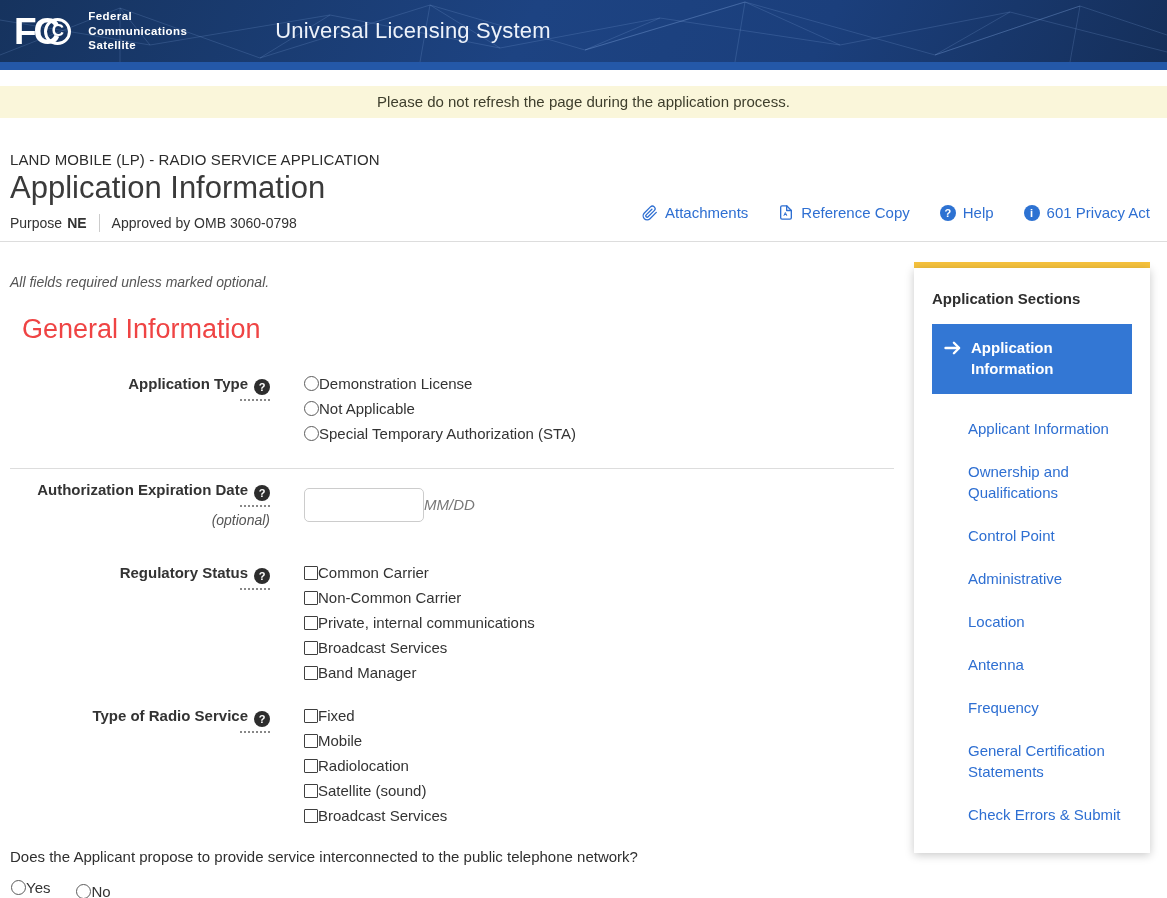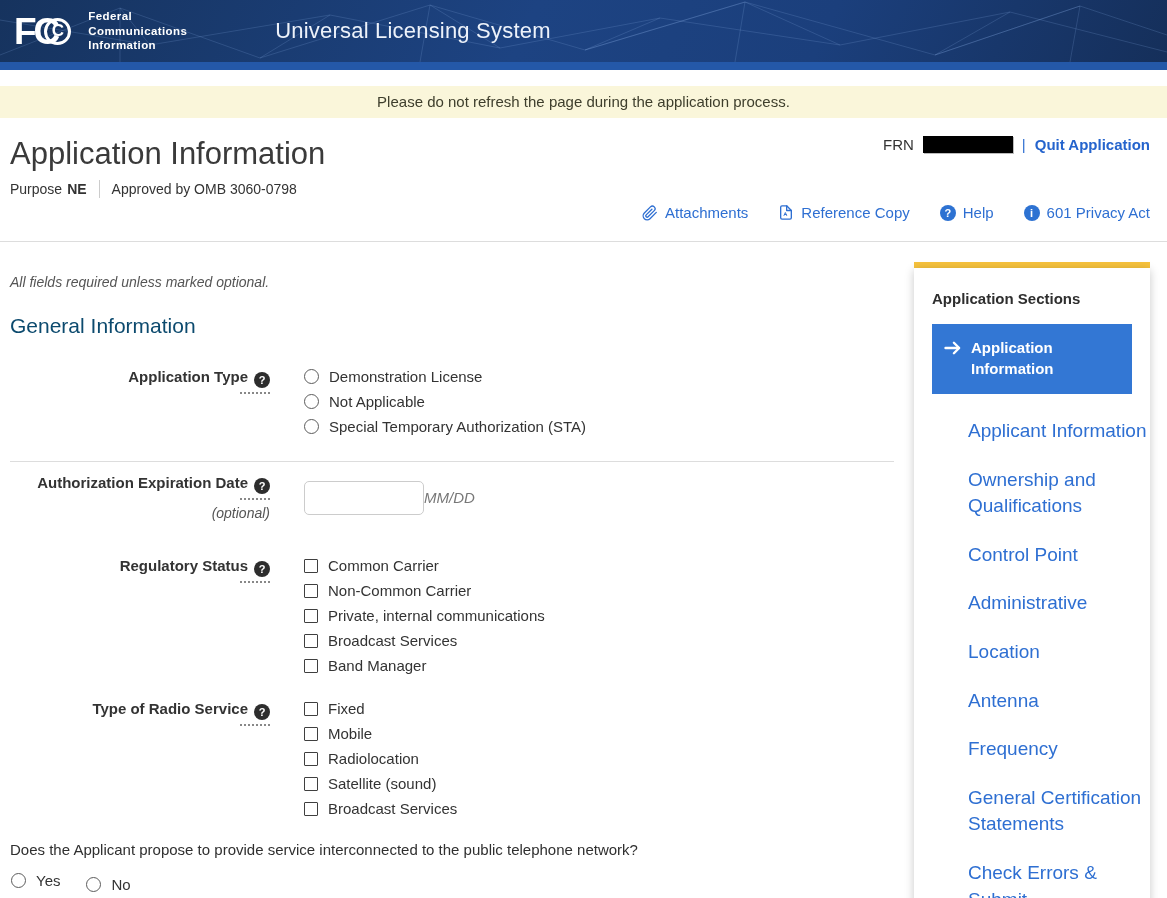--- a/index.html
+++ b/index.html
@@ -92,40 +92,40 @@
     font-size: 11px; font-weight: bold; font-style: normal;
   }
 
   .full-divider { border-top: 1px solid #ddd; }
 
   
   .content { display: flex; align-items: flex-start; }
   .form-col { flex: 1; padding: 0 20px 30px 10px; min-width: 0; }
 
   .required-note { margin-top: 32px; font-style: italic; color: #555; font-size: 14px; }
-  .section-title { margin-top: 24px; font-size: 21px; font-weight: 400; color: #0c4a6e; }
+  .section-title { margin-top: 24px; font-size: 27px; font-weight: 400; color: #ef4444; margin-left: 12px; }
 
   .form-row { display: grid; grid-template-columns: 260px 1fr; column-gap: 34px; }
   .row-apptype { margin-top: 30px; }
   .row-auth { margin-top: 12px; }
   .row-reg { margin-top: 36px; }
   .row-radiosvc { margin-top: 26px; }
 
   .field-label { text-align: right; font-size: 15px; color: #333; }
   .field-label .lbl { font-weight: bold; }
   .help-badge {
     display: inline-flex; width: 16px; height: 16px; border-radius: 50%;
     background: #2d2d2d; color: #fff; font-size: 11px; font-weight: bold;
     align-items: center; justify-content: center;
     margin-left: 6px; vertical-align: -2px; cursor: help;
   }
   .dotted { width: 30px; border-bottom: 2px dotted #888; margin: 4px 0 0 auto; }
   .optional-note { font-style: italic; color: #555; font-size: 14px; margin-top: 5px; }
 
-  .opt-row { display: flex; align-items: center; gap: 10px; margin-bottom: 8px; font-size: 15px; color: #333; }
+  .opt-row { display: flex; align-items: center; margin-bottom: 8px; font-size: 15px; color: #333; }
   .opt-row:last-child { margin-bottom: 0; }
   input.radio {
     appearance: none; -webkit-appearance: none;
     width: 15px; height: 15px; margin: 0;
     border: 1.5px solid #5c5c5c; border-radius: 50%; background: #fff; cursor: pointer;
   }
   input.check {
     appearance: none; -webkit-appearance: none;
     width: 14px; height: 14px; margin: 0;
     border: 1.5px solid #3f3f3f; border-radius: 1px; background: #fff; cursor: pointer;
@@ -159,21 +159,21 @@
     display: flex; gap: 10px;
     font-size: 15px; font-weight: bold; line-height: 1.4;
     cursor: pointer;
   }
   .side-active .arrow { flex-shrink: 0; margin-top: 2px; }
   .side-active .active-text { width: 115px; }
   .side-link {
     display: block;
     margin: 22px 0 0 36px;
     width: 186px;
-    color: #2e6fd2; font-size: 19px; line-height: 1.4;
+    color: #2e6fd2; font-size: 15px; line-height: 1.4;
     text-decoration: none;
   }
   .side-link:first-of-type { margin-top: 24px; }
 </style>
 </head>
 <body>
 
 <header class="site-header">
   <svg class="header-pattern" viewBox="0 0 1167 62" preserveAspectRatio="none">
     <g stroke="#7fa4d9" stroke-opacity="0.22" stroke-width="1" fill="none">
@@ -196,38 +196,33 @@
   <div class="header-strip"></div>
   <div class="header-inner">
     <div class="fcc-mark">
       <span class="fcc-f">F</span>
       <span class="fcc-c1">C</span>
       <span class="fcc-c2">C</span>
     </div>
     <div class="agency-text">
       <div>Federal</div>
       <div>Communications</div>
-      <div>Information</div>
+      <div>Satellite</div>
     </div>
     <div class="system-title">Universal Licensing System</div>
   </div>
 </header>
 
 <div class="notice">
   <span>Please do not refresh the page during the application process.</span>
 </div>
 
 <div class="page-head">
-  <div class="head-right">
-    <span>FRN</span>
-    <span class="frn-box"></span>
-    <span class="meta-sep">|</span>
-    <a class="quit-link" href="#">Quit Application</a>
-  </div>
-
+
+  <div class="service-line">LAND MOBILE (LP) - RADIO SERVICE APPLICATION</div>
   <div class="page-title">Application Information</div>
   <div class="purpose-row">
     <span class="purpose-label">Purpose</span>
     <span class="purpose-value">NE</span>
     <span class="purpose-divider"></span>
     <span>Approved by OMB 3060-0798</span>
   </div>
 
   <div class="toolbar">
     <a class="tool-link" href="#">

